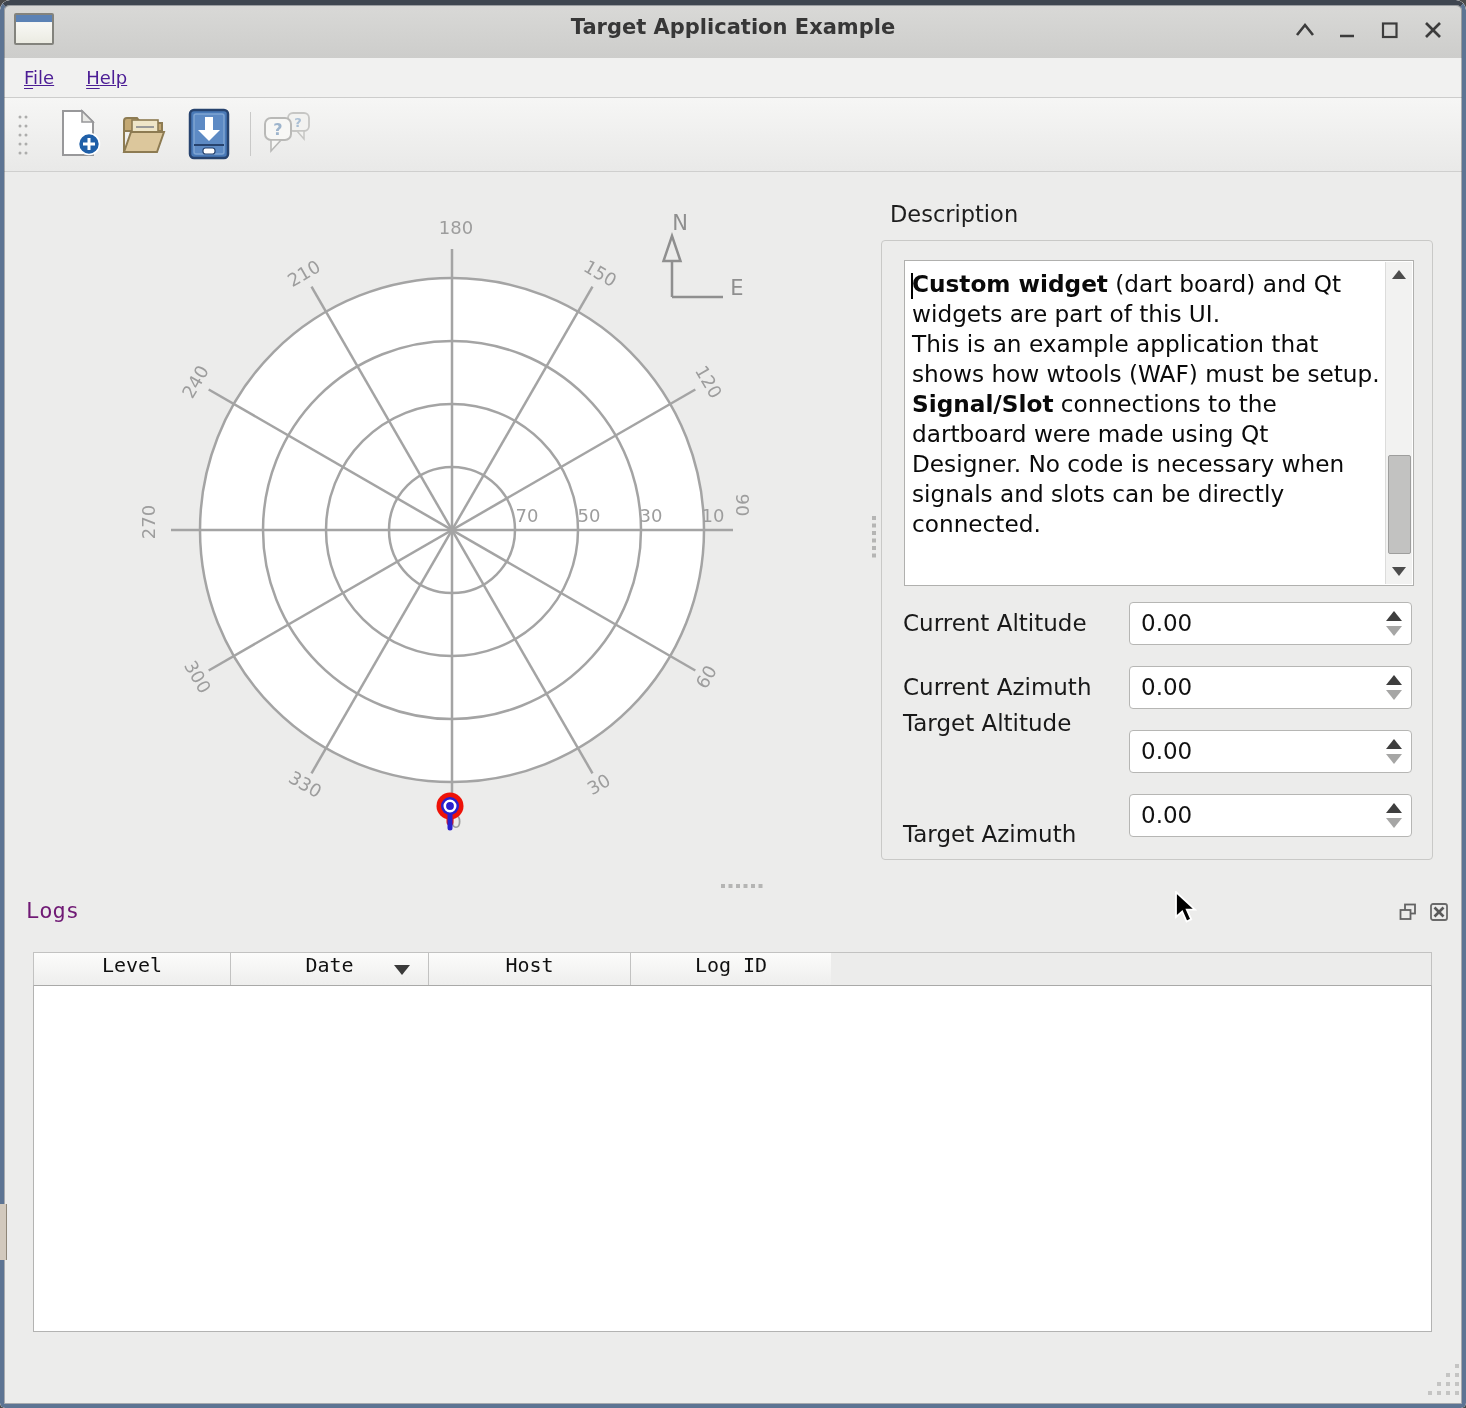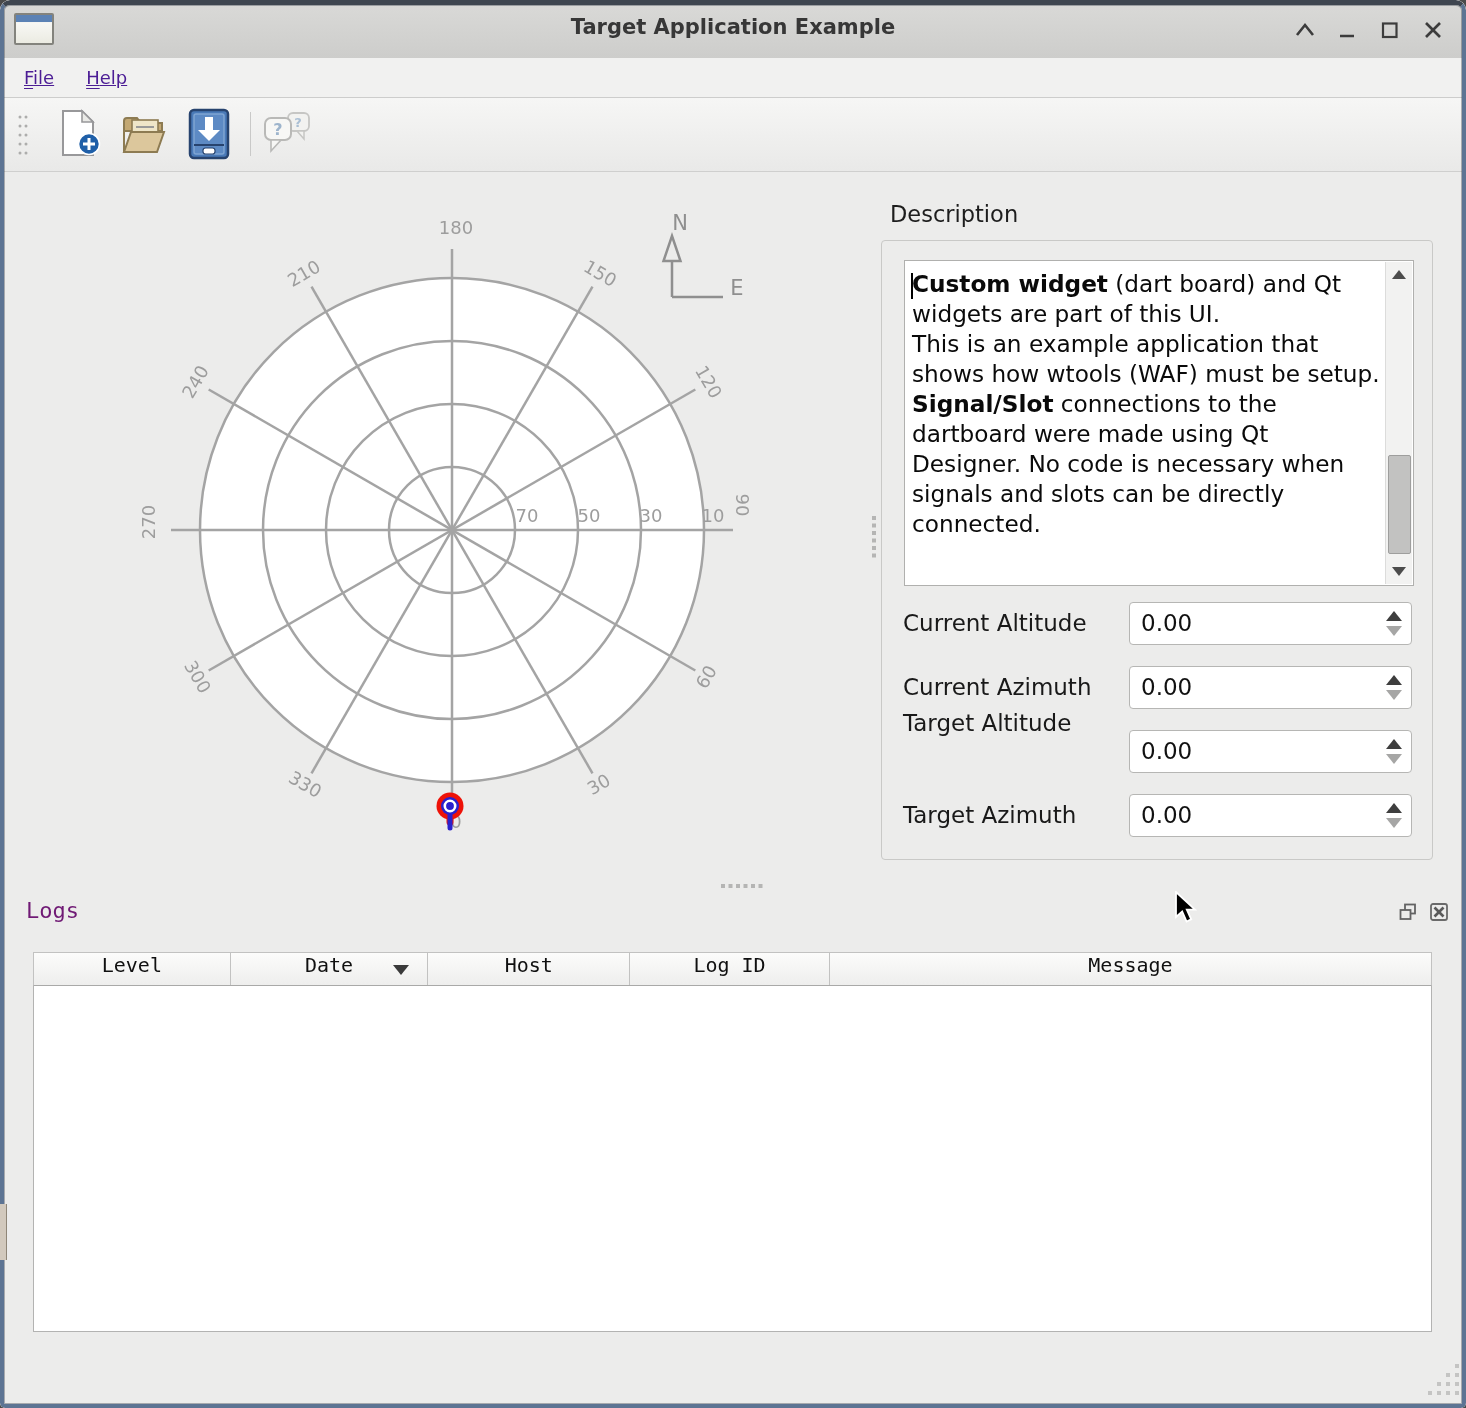--- a/index.html
+++ b/index.html
@@ -257,21 +257,21 @@
       <div class="spin-dn"></div>
     </div>
 
     <div class="spin-label" style="top:461px;">Target Altitude</div>
     <div class="spinbox" style="top:489px;">
       <div class="spin-val">0.00</div>
       <div class="spin-up"></div>
       <div class="spin-dn"></div>
     </div>
 
-    <div class="spin-label" style="top:553px;text-align:center;">Target Azimuth</div>
+    <div class="spin-label" style="top:572px;text-align:center;">Target Azimuth</div>
     <div class="spinbox" style="top:553px;">
       <div class="spin-val">0.00</div>
       <div class="spin-up"></div>
       <div class="spin-dn"></div>
     </div>
   </div>
 
   <svg class="dots-v" width="8" height="44">
     <g fill="#b5b5b4">
         <rect x="2" y="2" width="4" height="4"></rect>
@@ -314,23 +314,20 @@
       </div>
     <div class="th" style="width:198px;">
         <span>Date</span>
         <div class="sort-ind"></div>
       </div>
     <div class="th" style="width:202px;">
         <span>Host</span>
       </div>
     <div class="th" style="width:200px;">
         <span>Log ID</span>
-      </div>
-    <div class="th" style="width:602px;">
-        <span>Message</span>
       </div>
   </div>
   <div class="tbody"></div>
 
   <svg class="grip" width="36" height="36">
     <g fill="#c4c4c3">
       <rect x="31" y="4" width="4" height="4"></rect>
       <rect x="22" y="13" width="4" height="4"></rect>
         <rect x="31" y="13" width="4" height="4"></rect>
       <rect x="13" y="22" width="4" height="4"></rect>

